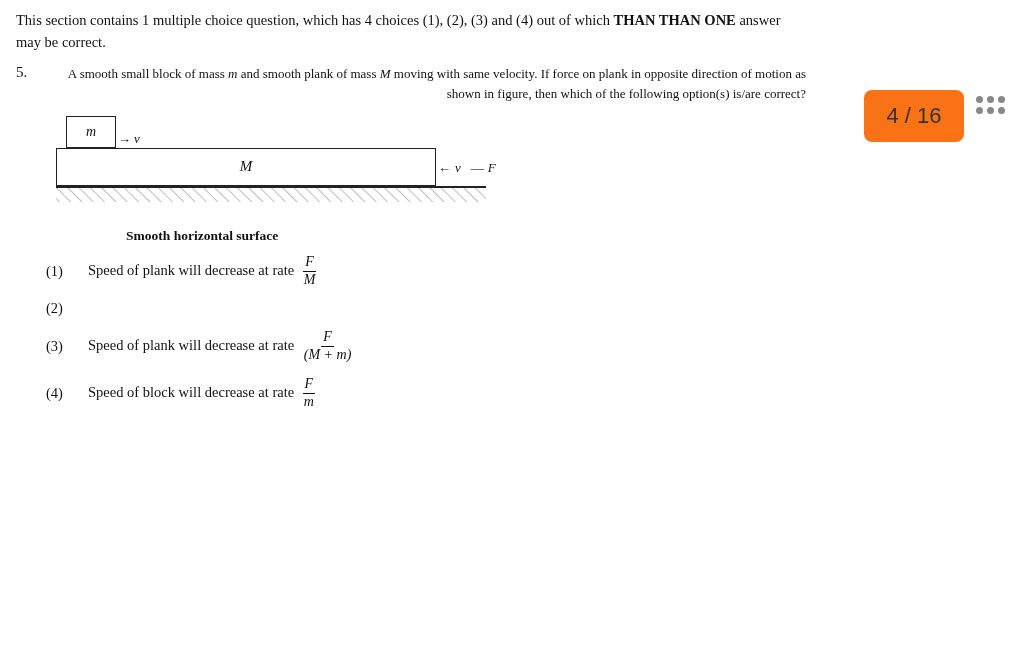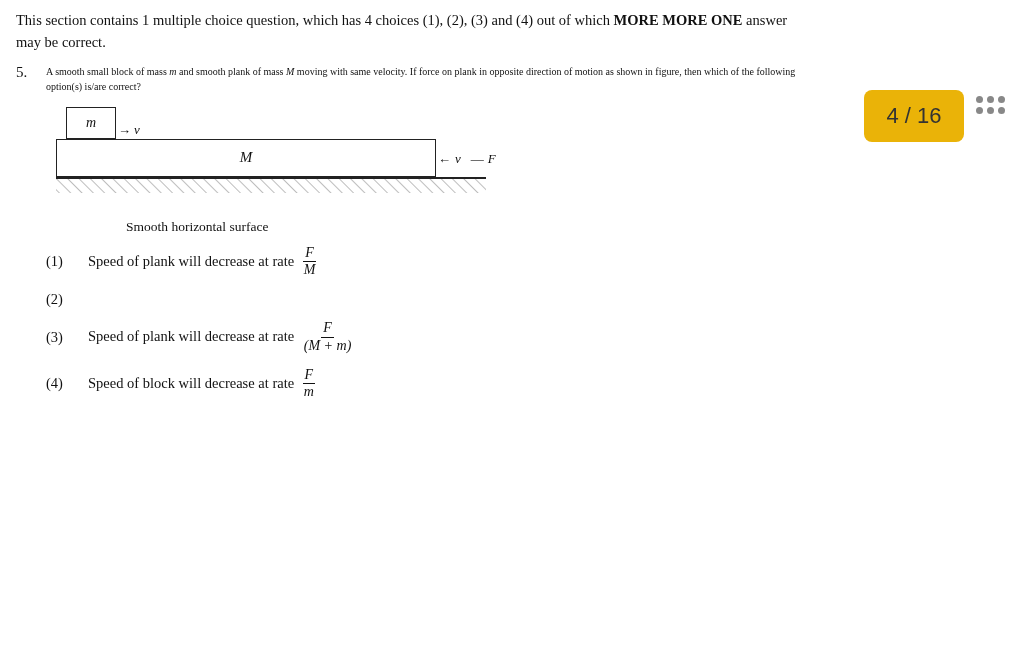--- a/index.html
+++ b/index.html
@@ -37,23 +37,24 @@
       font-size: 15px;
       font-weight: normal;
       min-width: 20px;
       margin-top: 0;
     }
     .question-content {
       flex: 1;
       max-width: 760px;
     }
     .question-text {
-      font-size: 10px;
+      font-size: 13px;
       line-height: 1.55;
       margin-bottom: 10px;
+      text-align: right;
     }
     .figure-area {
       margin: 8px 0 4px 0;
       display: flex;
       flex-direction: column;
       align-items: flex-start;
     }
     .figure-container {
       position: relative;
       width: 520px;
@@ -114,20 +115,21 @@
       top: 74px;
       left: 0;
       width: 430px;
       height: 14px;
       overflow: hidden;
     }
     .caption {
       font-size: 13.5px;
       margin-top: 4px;
       margin-left: 80px;
+      font-weight: bold;
     }
     
     .force-area {
       position: absolute;
       top: 46px;
       left: 382px;
       display: flex;
       align-items: center;
       gap: 2px;
       font-size: 13px;
@@ -177,21 +179,21 @@
       border-top: 1.5px solid #aaa;
       padding-top: 8px;
     }
     
     .score-badge {
       position: absolute;
       top: 90px;
       right: 60px;
       width: 100px;
       height: 52px;
-      background: #eab308;
+      background: #f97316;
       border-radius: 8px;
       display: flex;
       align-items: center;
       justify-content: center;
       font-size: 22px;
       color: #333;
       font-family: Arial, sans-serif;
     }
     
     .dots-icon {
@@ -209,21 +211,21 @@
       border-radius: 50%;
       background: #888;
     }
   </style>
 </head>
 <body>
 
 <div class="page">
 
   <div class="intro-text">
-    <span>This section contains 1 multiple choice question, which has 4 choices (1), (2), (3) and (4) out of which <strong>MORE MORE ONE</strong> answer may be correct.</span>
+    <span>This section contains 1 multiple choice question, which has 4 choices (1), (2), (3) and (4) out of which <strong>THAN THAN ONE</strong> answer may be correct.</span>
   </div>
 
   <div class="question-block">
     <div class="question-number">5.</div>
     <div class="question-content">
       <div class="question-text">
         A smooth small block of mass <em>m</em> and smooth plank of mass <em>M</em> moving with same velocity. If force on plank in opposite direction of motion as shown in figure, then which of the following option(s) is/are correct?
       </div>
 
       <div class="figure-area">

